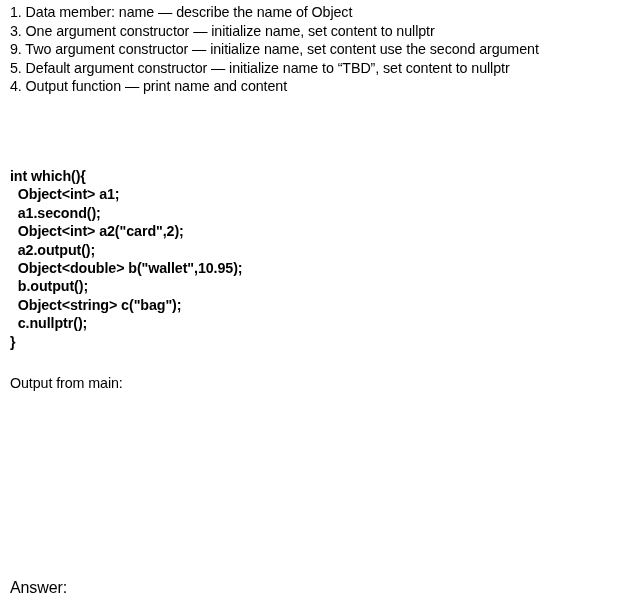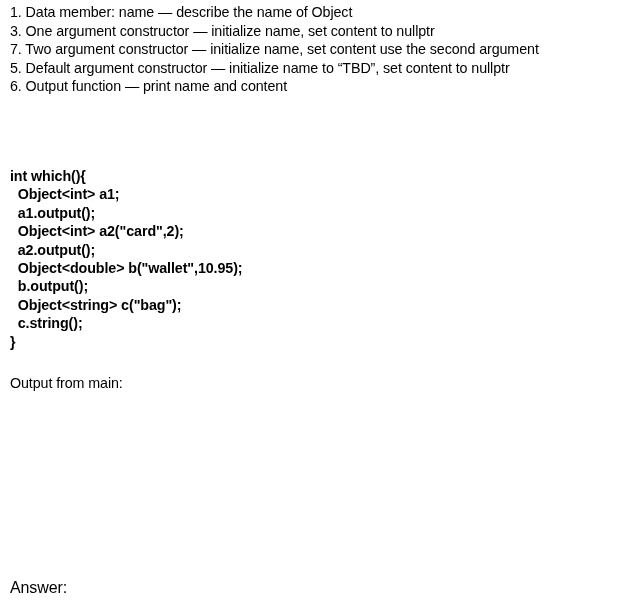--- a/index.html
+++ b/index.html
@@ -112,35 +112,35 @@
   }
 </style>
 </head>
 <body>
 
 <div class="page">
 
   <ol class="req-list">
     <li class="req-item">1. Data member: name — describe the name of Object</li>
     <li class="req-item">3. One argument constructor — initialize name, set content to nullptr</li>
-    <li class="req-item">7. Two argument constructor — initialize name, set content use the second argument</li>
+    <li class="req-item">9. Two argument constructor — initialize name, set content use the second argument</li>
     <li class="req-item">5. Default argument constructor — initialize name to “TBD”, set content to nullptr</li>
-    <li class="req-item">6. Output function — print name and content</li>
+    <li class="req-item">4. Output function — print name and content</li>
   </ol>
 
 
   <pre class="code-block"><span class="code-line">int which(){</span>
 <span class="code-line">  Object&lt;int&gt; a1;</span>
-<span class="code-line">  a1.output();</span>
+<span class="code-line">  a1.second();</span>
 <span class="code-line">  Object&lt;int&gt; a2("card",2);</span>
 <span class="code-line">  a2.output();</span>
 <span class="code-line">  Object&lt;double&gt; b("wallet",10.95);</span>
 <span class="code-line">  b.output();</span>
 <span class="code-line">  Object&lt;string&gt; c("bag");</span>
-<span class="code-line">  c.string();</span>
+<span class="code-line">  c.nullptr();</span>
 <span class="code-line">}</span></pre>
 
   <div class="output-label">Output from main:</div>
 
 
   <div class="answer">Answer:</div>
 
 </div>
 
 </body></html>

